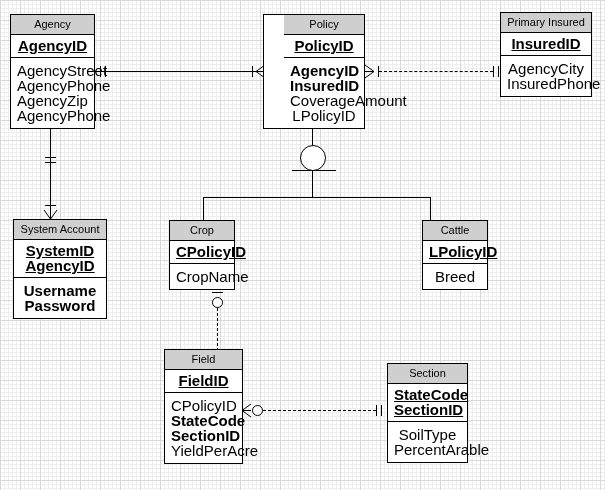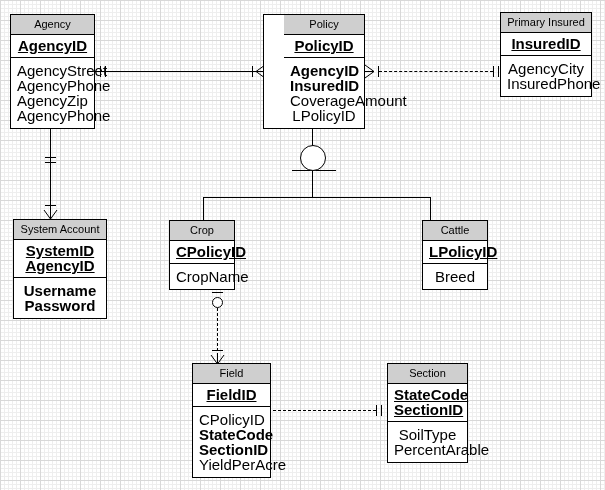--- a/index.html
+++ b/index.html
@@ -252,21 +252,21 @@
   <div class="entity" style="left:396px; top:220px; width:66px;margin-left:26px;">
     <div class="ent-title">Cattle</div>
     <div class="ent-keys">
       <div class="attr key">LPolicyID</div>
     </div>
     <div class="ent-attrs">
       <div class="attr">Breed</div>
     </div>
   </div>
 
-  <div class="entity" style="left:164px; top:363px; width:79px;margin-left:28px;">
+  <div class="entity" style="left:164px; top:349px; width:79px;">
     <div class="ent-title">Field</div>
     <div class="ent-keys">
       <div class="attr key">FieldID</div>
     </div>
     <div class="ent-attrs">
       <div class="attr">CPolicyID</div>
       <div class="attr fk">StateCode</div>
       <div class="attr fk">SectionID</div>
       <div class="attr">YieldPerAcre</div>
     </div>

